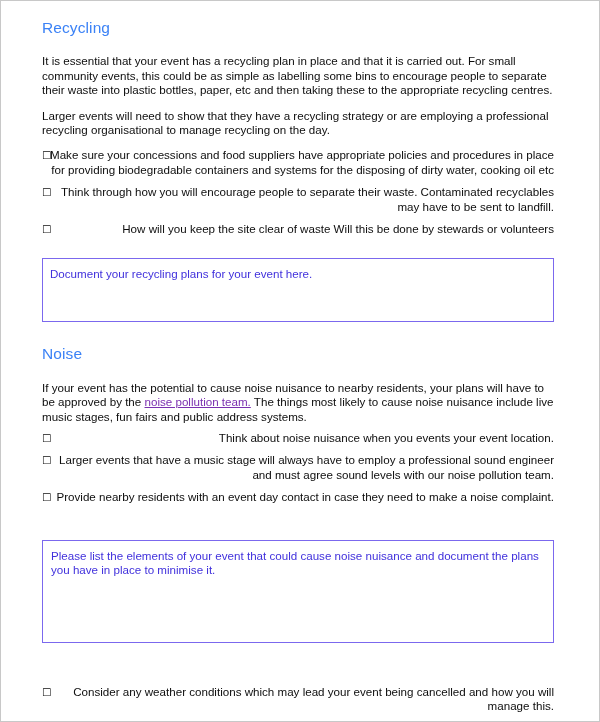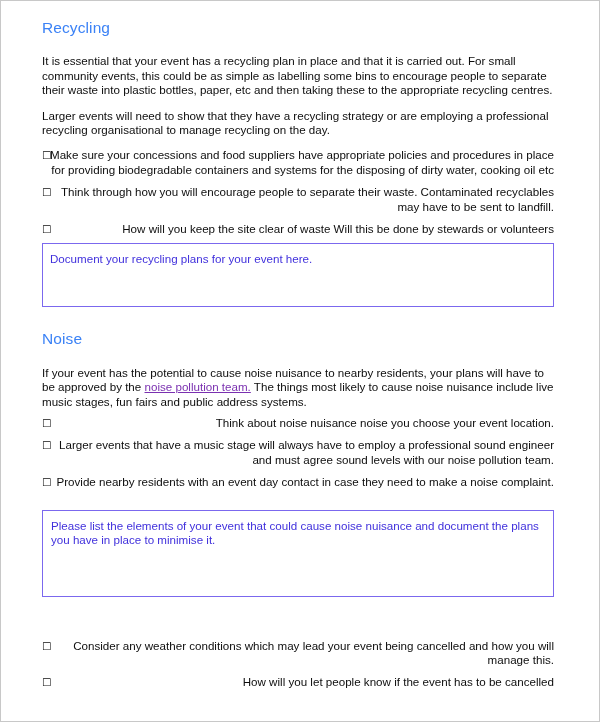--- a/index.html
+++ b/index.html
@@ -89,20 +89,21 @@
     margin-left: -13px;
     display: block;
     text-align: right;
   }
 
   .answer-box {
     box-sizing: border-box;
     border: 1px solid #7B68EE;
     background: #ffffff;
     padding: 8px 8px 8px 7px;
+    margin-top: 15px;
   }
   .answer-box .prompt {
     font-family: "Liberation Sans", sans-serif;
     font-size: 11.6px;
     font-weight: 400;
     color: #4030DC;
     line-height: 14.4px;
     margin: 0;
   }
   a.inline-link {
@@ -164,35 +165,35 @@
 
     <div class="spacer-lg"></div>
 
     <p class="body-text"><span>If your event has the potential to cause noise nuisance to nearby residents, your plans will have to be approved by the </span><a class="inline-link" href="#">noise pollution team.</a><span> The things most likely to cause noise nuisance include live music stages, fun fairs and public address systems.</span></p>
 
     <div class="spacer-sm"></div>
 
     <ul class="check-list">
       <li class="check-item">
         <span class="check-box-glyph">☐</span>
-        <span class="check-text">Think about noise nuisance noise you choose your event location.</span>
+        <span class="check-text">Think about noise nuisance when you events your event location.</span>
       </li>
       <li class="check-item">
         <span class="check-box-glyph">☐</span>
         <span class="check-text">Larger events that have a music stage will always have to employ a professional sound engineer and must agree sound levels with our noise pollution team.</span>
       </li>
       <li class="check-item">
         <span class="check-box-glyph">☐</span>
         <span class="check-text">Provide nearby residents with an event day contact in case they need to make a noise complaint.</span>
       </li>
     </ul>
 
     <div style="height:20px;"></div>
 
-    <div class="answer-box" style="height:87px;padding-left:8px;">
+    <div class="answer-box" style="height:103px;padding-left:8px;">
       <p class="prompt">Please list the elements of your event that could cause noise nuisance and document the plans you have in place to minimise it.</p>
     </div>
 
     <div style="height:21px;"></div>
 
 
     <div class="spacer-lg"></div>
 
 
     <div class="spacer-xs"></div>

